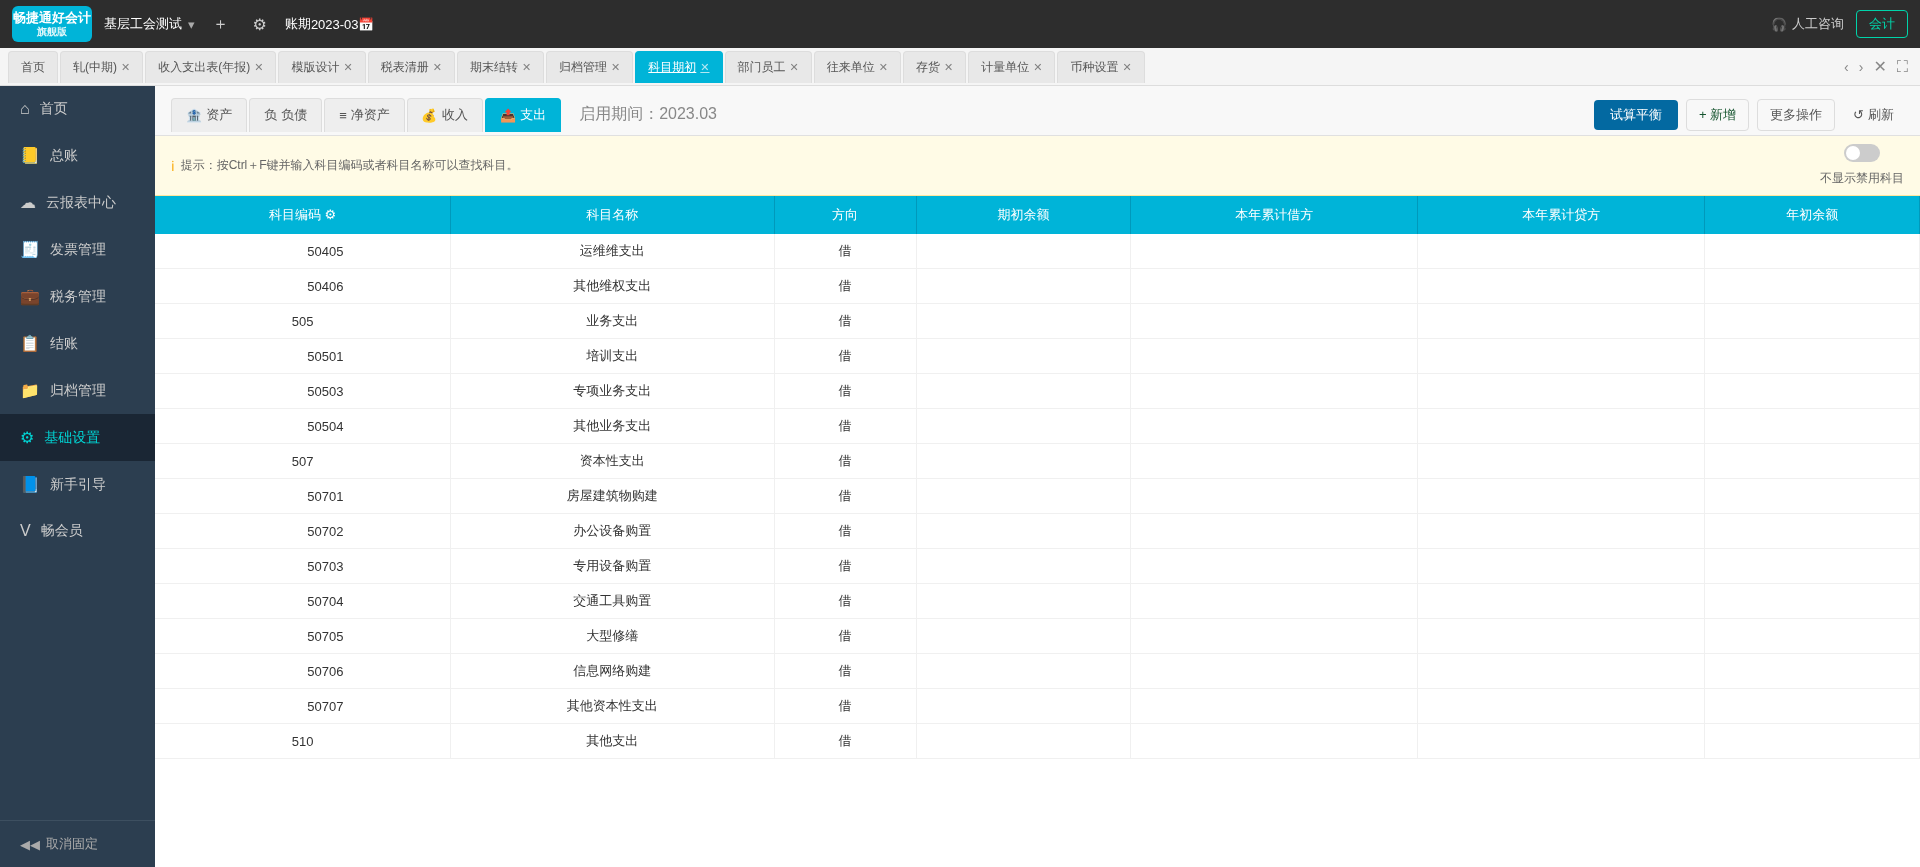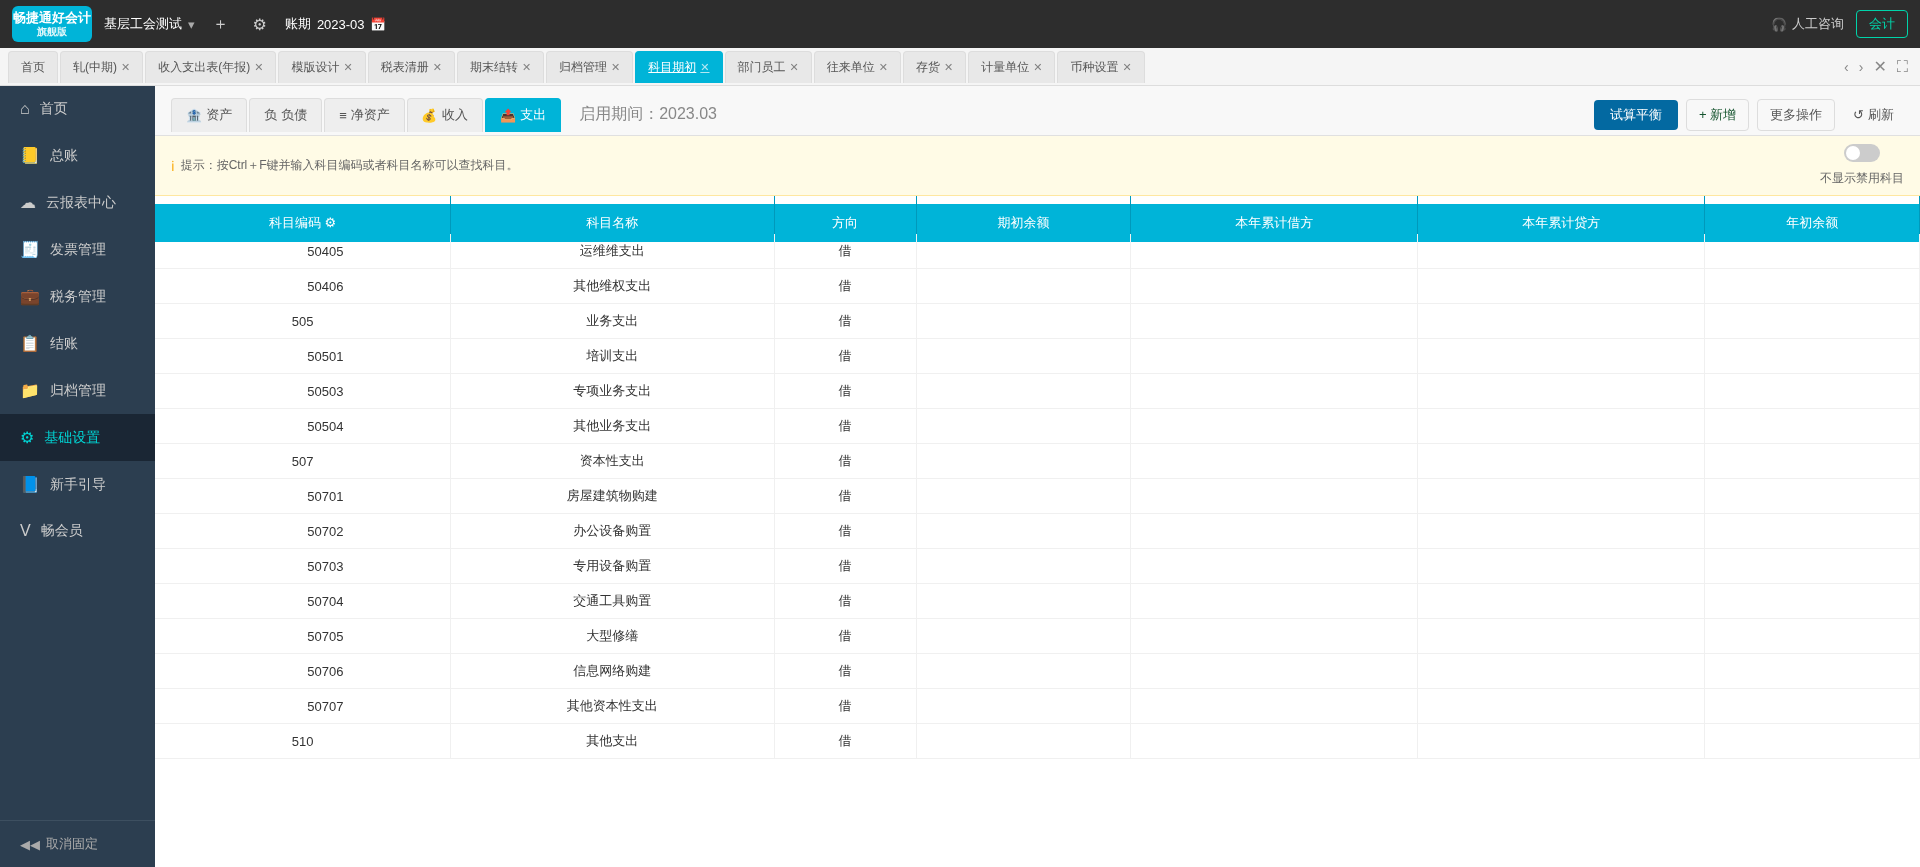--- a/index.html
+++ b/index.html
@@ -23,21 +23,21 @@
       display: flex; align-items: center; gap: 6px;
       color: #fff; font-size: 13px; cursor: pointer;
     }
     .project-selector .chevron { color: #aaa; }
 
     .header-btn {
       background: none; border: none; color: #ccc; font-size: 16px; cursor: pointer;
       padding: 4px 6px; border-radius: 4px;
     }
 
-    .period-info { color: #fff; font-size: 13px; display: flex; align-items: center; gap: 6px; }
+    .period-info { color: #fff; font-size: 13px; display: flex; align-items: center; }
 
     .header-right {
       margin-left: auto; display: flex; align-items: center; gap: 12px;
     }
     .help-btn { color: #ccc; font-size: 13px; display: flex; align-items: center; gap: 4px; cursor: pointer; }
     .kuaiji-btn {
       border: 1.5px solid #00d4aa; color: #00d4aa; background: none;
       border-radius: 4px; padding: 4px 12px; font-size: 13px; cursor: pointer;
     }
 
@@ -149,21 +149,21 @@
       transition: left 0.2s;
     }
     .toggle-label { font-size: 12px; color: #666; }
 
     
     .table-wrapper { flex: 1; overflow-y: auto; overflow-x: hidden; }
     table { width: 100%; border-collapse: collapse; }
     thead tr th {
       background: #00b4d8; color: #fff; font-size: 13px; font-weight: normal;
       padding: 10px 12px; text-align: center; white-space: nowrap;
-      border-right: 1px solid #0099bb; position: sticky; top: 8px; z-index: 2;
+      border-right: 1px solid #0099bb; position: sticky; top: 0; z-index: 2;
     }
     tbody tr td {
       padding: 8px 12px; text-align: center; font-size: 13px; color: #333;
       border-bottom: 1px solid #f0f0f0; border-right: 1px solid #f0f0f0;
     }
     tbody tr.parent-row td { font-weight: normal; }
     tbody tr.child-row td:first-child { padding-left: 43px; }
 
     
     .table-wrapper::-webkit-scrollbar { width: 8px; }

